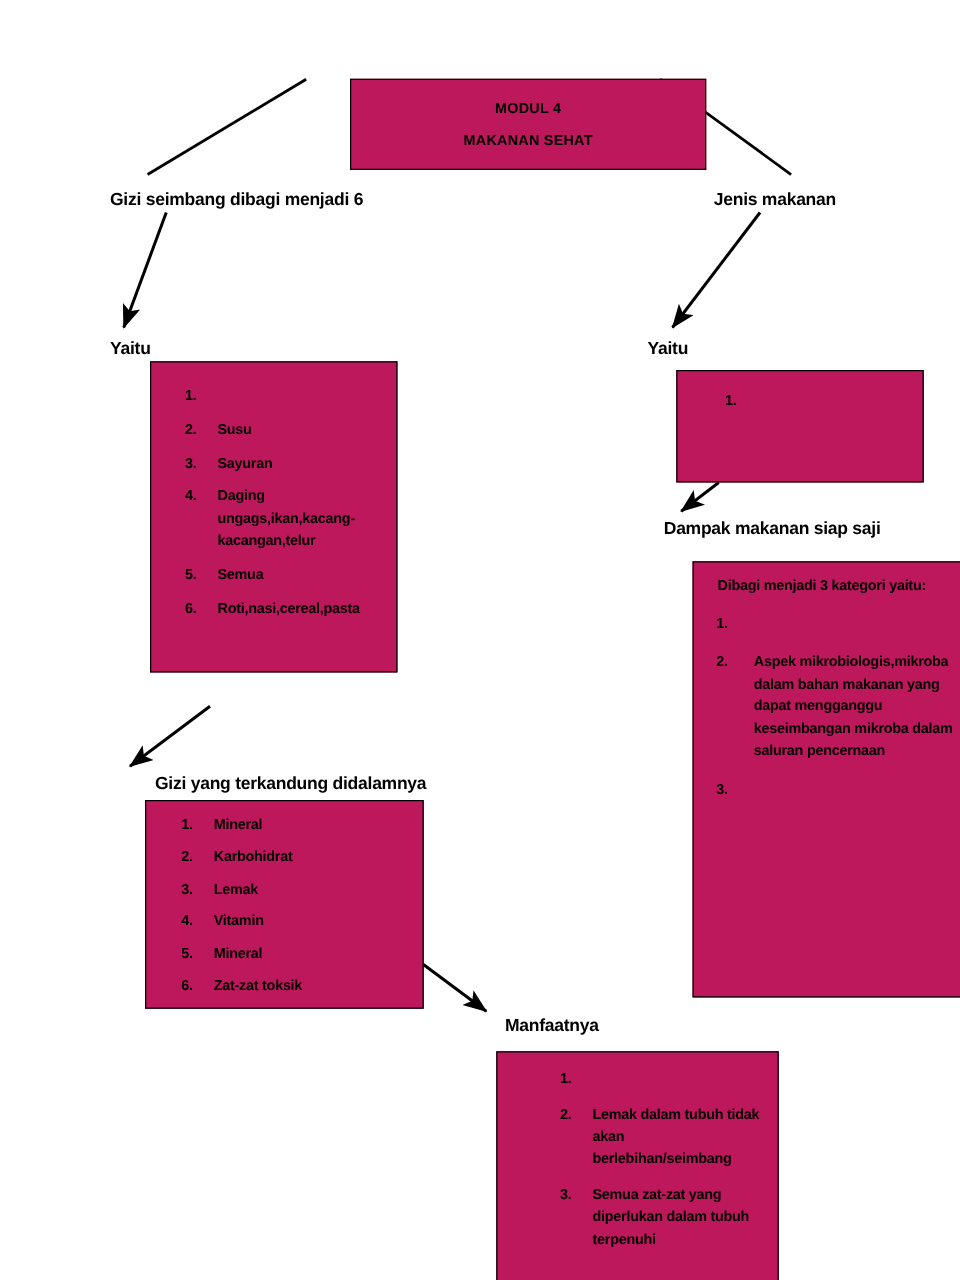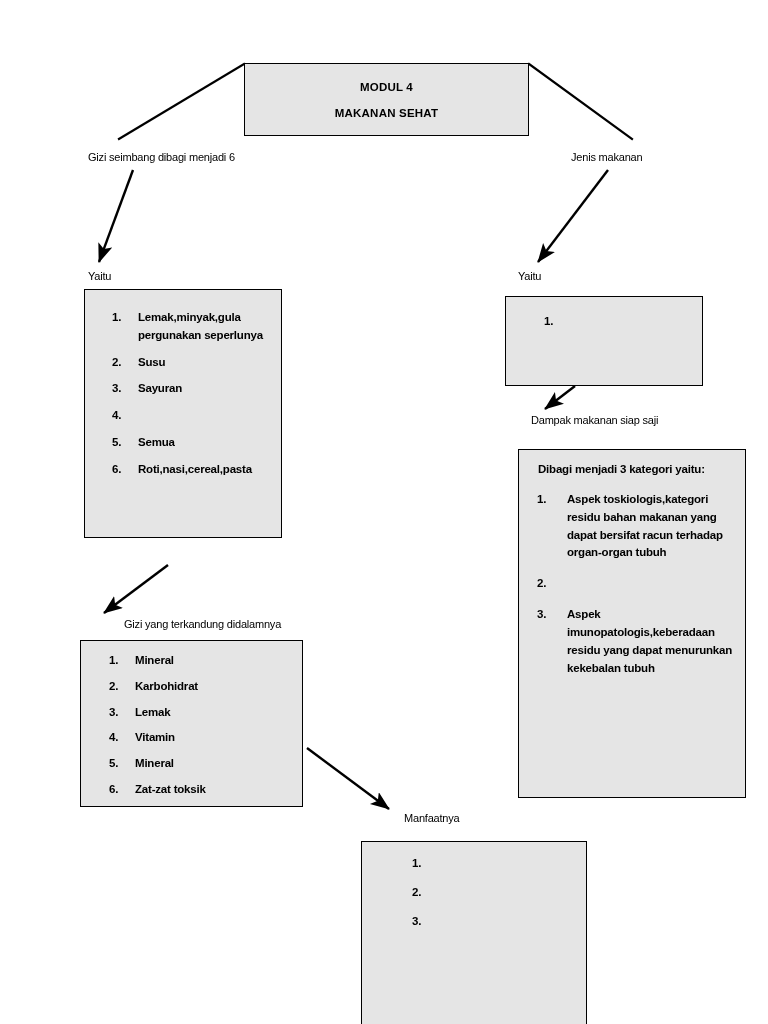--- a/index.html
+++ b/index.html
@@ -23,27 +23,28 @@
     position: absolute;
     left: 0;
     top: 0;
     width: 768px;
     height: 1024px;
     pointer-events: none;
   }
   .node-box {
     position: absolute;
     border: 1.5px solid #000000;
-    background: #e5e5e5;
+    background: #be185d;
     box-sizing: border-box;
+    margin-left: 36px;
   }
   .label {
     position: absolute;
-    font-size: 11px;
-    font-weight: normal;
+    font-size: 14px;
+    font-weight: bold;
     letter-spacing: -0.2px;
     white-space: nowrap;
     color: #000000;
   }
   .title-box {
     left: 244px;
     top: 63px;
     width: 285px;
     height: 73px;
     border: 1.5px solid #000000;
@@ -176,32 +177,32 @@
   <div class="label" id="lbl-yaitu-left">Yaitu</div>
   <div class="label" id="lbl-yaitu-right">Yaitu</div>
   <div class="label" id="lbl-dampak">Dampak makanan siap saji</div>
   <div class="label" id="lbl-terkandung">Gizi yang terkandung didalamnya</div>
   <div class="label" id="lbl-manfaatnya">Manfaatnya</div>
 
   <div class="node-box" id="box-gizi-list">
     <ol class="numlist">
         <li>
           <span class="li-num">1.</span>
-          <span class="li-text">Lemak,minyak,gula pergunakan seperlunya</span>
         </li>
         <li>
           <span class="li-num">2.</span>
           <span class="li-text">Susu</span>
         </li>
         <li>
           <span class="li-num">3.</span>
           <span class="li-text">Sayuran</span>
         </li>
         <li>
           <span class="li-num">4.</span>
+          <span class="li-text">Daging ungags,ikan,kacang-kacangan,telur</span>
         </li>
         <li>
           <span class="li-num">5.</span>
           <span class="li-text">Semua</span>
         </li>
         <li>
           <span class="li-num">6.</span>
           <span class="li-text">Roti,nasi,cereal,pasta</span>
         </li>
       </ol>
@@ -213,28 +214,27 @@
           <span class="li-num">1.</span>
         </li>
       </ol>
   </div>
 
   <div class="node-box" id="box-kategori">
     <div class="box-heading">Dibagi menjadi 3 kategori yaitu:</div>
     <ol class="numlist">
         <li>
           <span class="li-num">1.</span>
-          <span class="li-text">Aspek toskiologis,kategori residu bahan makanan yang dapat bersifat racun terhadap organ-organ tubuh</span>
-        </li>
-        <li>
-          <span class="li-num">2.</span>
-        </li>
-        <li>
-          <span class="li-num">3.</span>
-          <span class="li-text">Aspek imunopatologis,keberadaan residu yang dapat menurunkan kekebalan tubuh</span>
+        </li>
+        <li>
+          <span class="li-num">2.</span>
+          <span class="li-text">Aspek mikrobiologis,mikroba dalam bahan makanan yang dapat mengganggu keseimbangan mikroba dalam saluran pencernaan</span>
+        </li>
+        <li>
+          <span class="li-num">3.</span>
         </li>
       </ol>
   </div>
 
   <div class="node-box" id="box-terkandung">
     <ol class="numlist">
         <li>
           <span class="li-num">1.</span>
           <span class="li-text">Mineral</span>
         </li>
@@ -261,20 +261,22 @@
       </ol>
   </div>
 
   <div class="node-box" id="box-manfaat">
     <ol class="numlist">
         <li>
           <span class="li-num">1.</span>
         </li>
         <li>
           <span class="li-num">2.</span>
-        </li>
-        <li>
-          <span class="li-num">3.</span>
+          <span class="li-text">Lemak dalam tubuh tidak akan berlebihan/seimbang</span>
+        </li>
+        <li>
+          <span class="li-num">3.</span>
+          <span class="li-text">Semua zat-zat yang diperlukan dalam tubuh terpenuhi</span>
         </li>
       </ol>
   </div>
 
 </div>
 
 </body></html>

